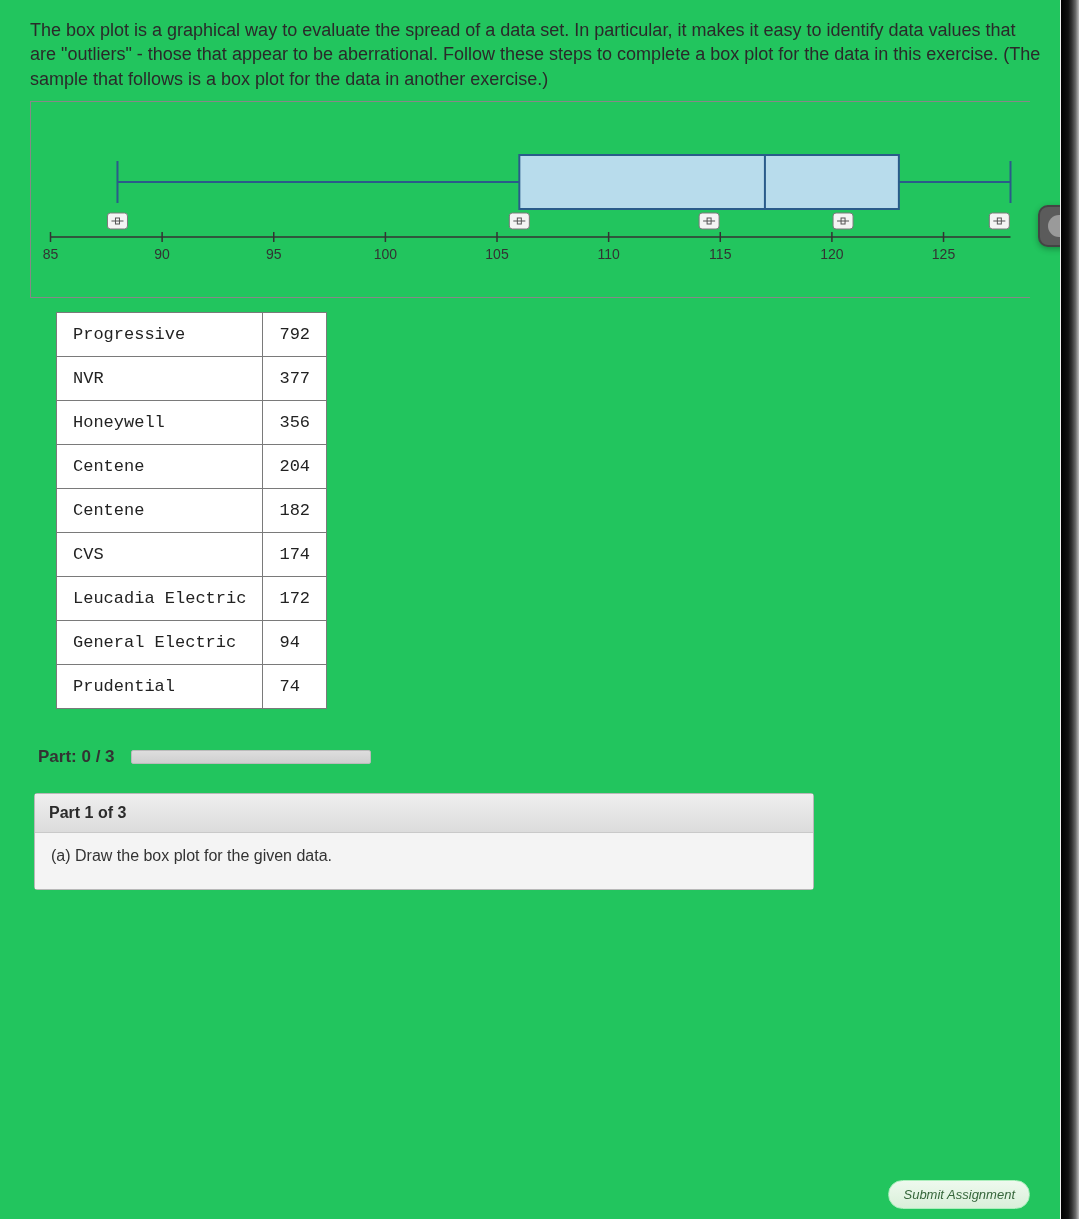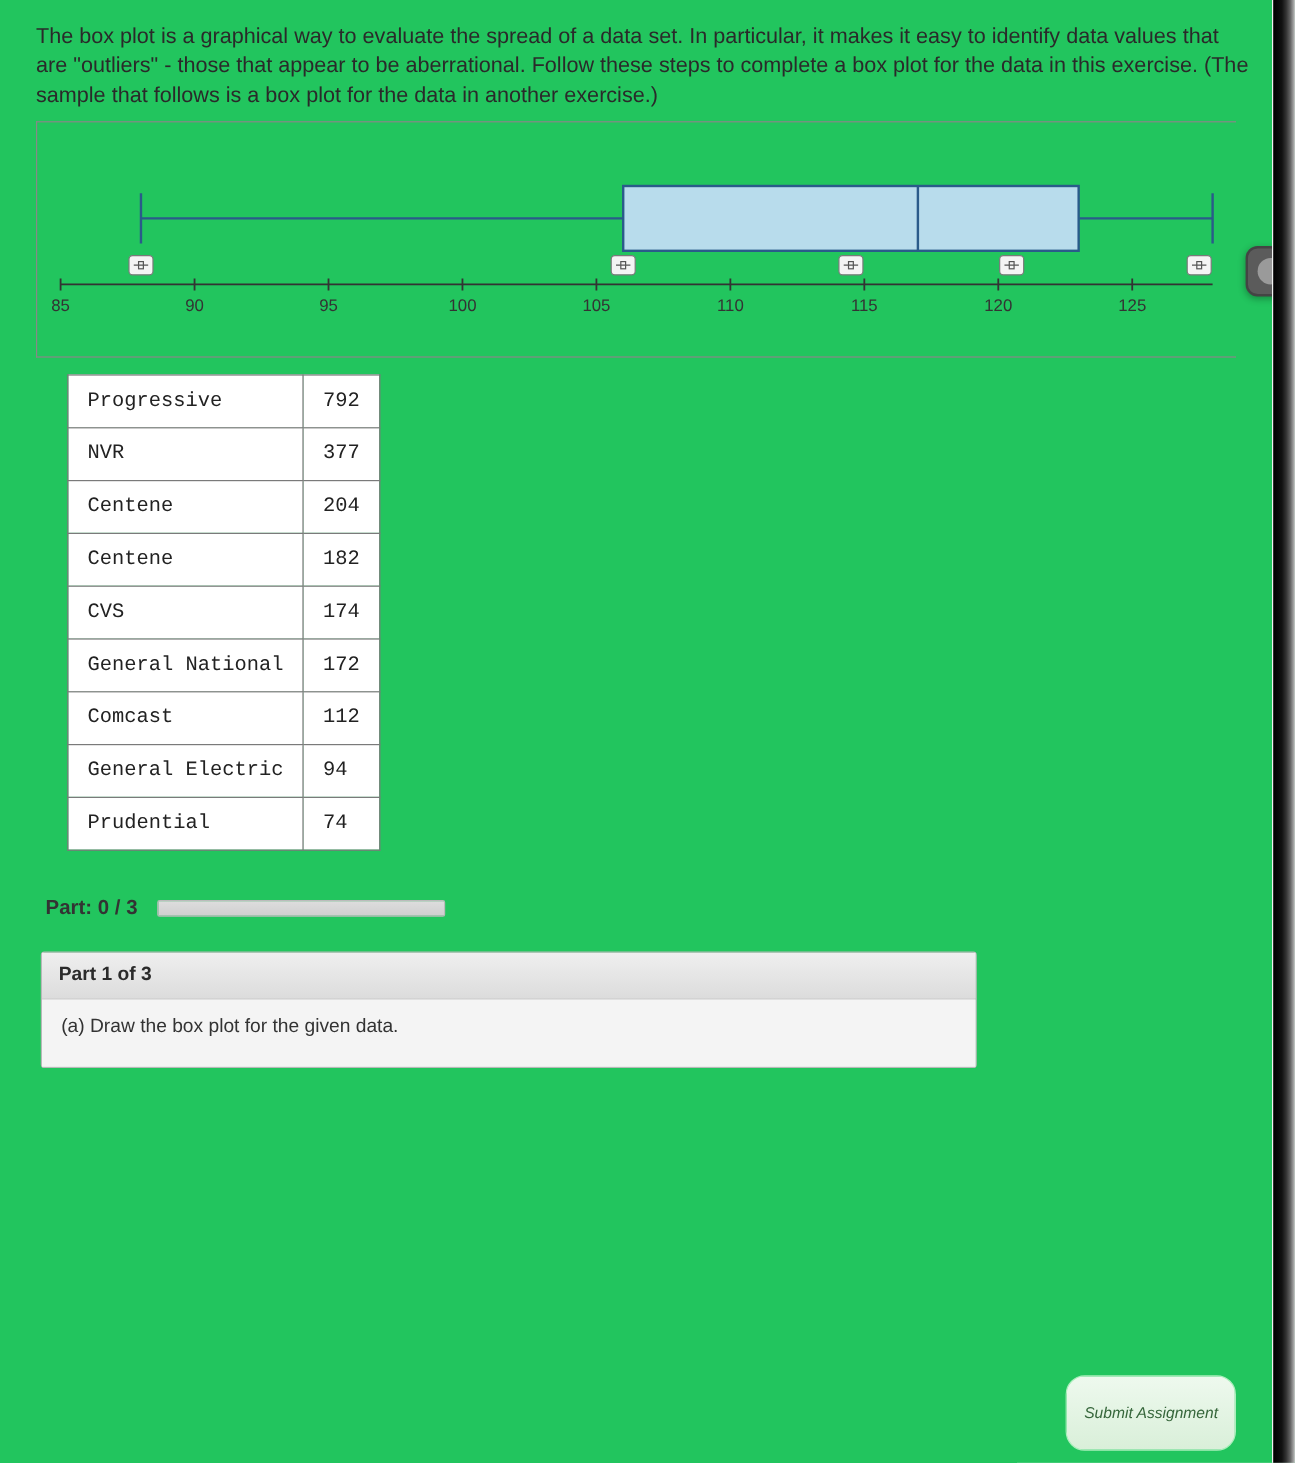--- a/index.html
+++ b/index.html
@@ -127,21 +127,21 @@
     padding: 14px 16px 24px 16px;
     font-size: 16px;
     color: #333;
     background: #f4f4f4;
   }
 
   .submit-btn {
     position: absolute;
     right: 30px;
     bottom: 10px;
-    padding: 23px 14px;
+    padding: 6px 14px;
     border: 1px solid #aeb;
     border-radius: 16px;
     background: linear-gradient(#eef9ee,#d9efd9);
     color: #36663b;
     font-size: 13px;
     font-style: italic;
     cursor: pointer;
   }
 </style>
 </head>
@@ -213,38 +213,38 @@
     <tbody id="tbl-body">
         <tr>
           <td>Progressive</td>
           <td class="val">792</td>
         </tr>
         <tr>
           <td>NVR</td>
           <td class="val">377</td>
         </tr>
         <tr>
+          <td>Honeywell</td>
+          <td class="val">356</td>
+        </tr>
+        <tr>
           <td>Centene</td>
           <td class="val">204</td>
         </tr>
         <tr>
           <td>Centene</td>
           <td class="val">182</td>
         </tr>
         <tr>
           <td>CVS</td>
           <td class="val">174</td>
         </tr>
         <tr>
-          <td>General National</td>
+          <td>Leucadia Electric</td>
           <td class="val">172</td>
-        </tr>
-        <tr>
-          <td>Comcast</td>
-          <td class="val">112</td>
         </tr>
         <tr>
           <td>General Electric</td>
           <td class="val">94</td>
         </tr>
         <tr>
           <td>Prudential</td>
           <td class="val">74</td>
         </tr>
       </tbody>

